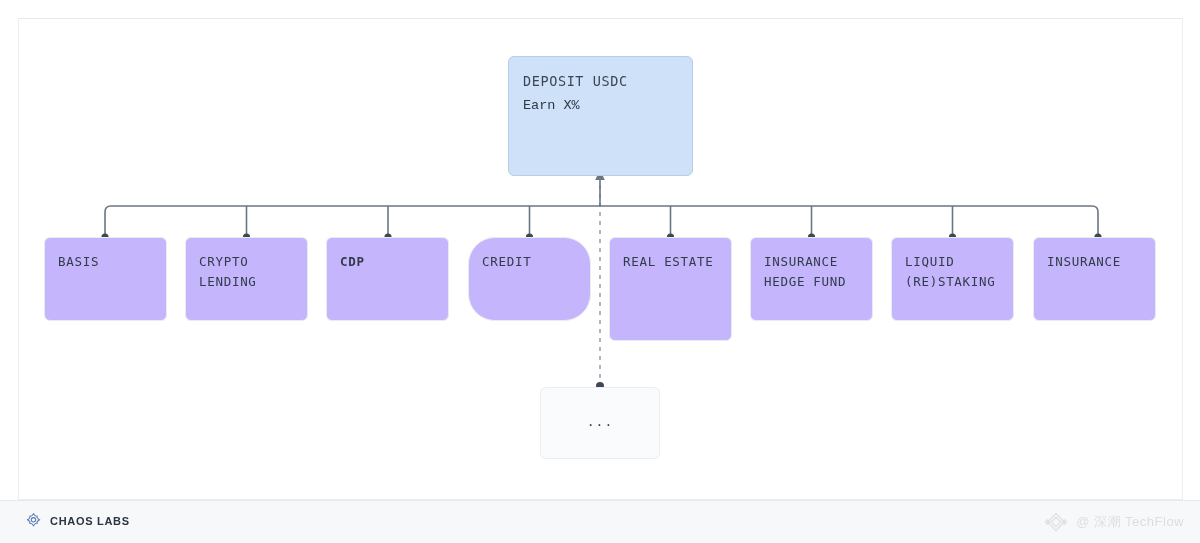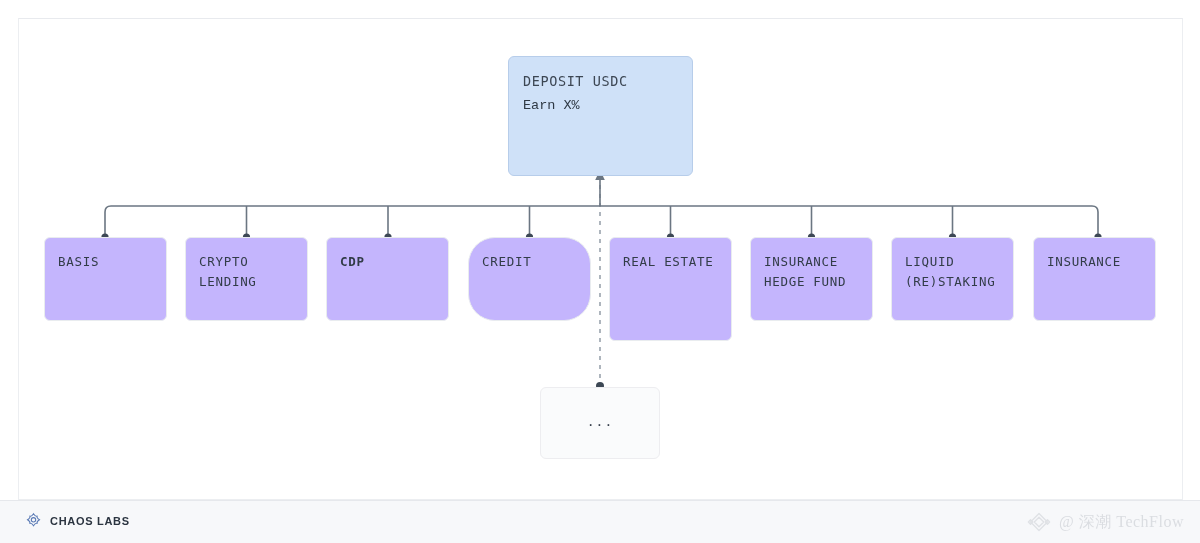--- a/index.html
+++ b/index.html
@@ -142,22 +142,22 @@
   .watermark {
     position: absolute;
     right: 16px;
     top: 8px;
     display: flex;
     align-items: center;
     gap: 7px;
     opacity: 0.45;
   }
   .watermark-text {
-    font-family: Liberation Serif, serif;
-    font-size: 16px;
+    font-family: Liberation Sans, sans-serif;
+    font-size: 13px;
     color: #b9bdc4;
     letter-spacing: 0.5px;
     white-space: nowrap;
   }
 </style>
 </head>
 <body>
 
 <div class="screen">
 

